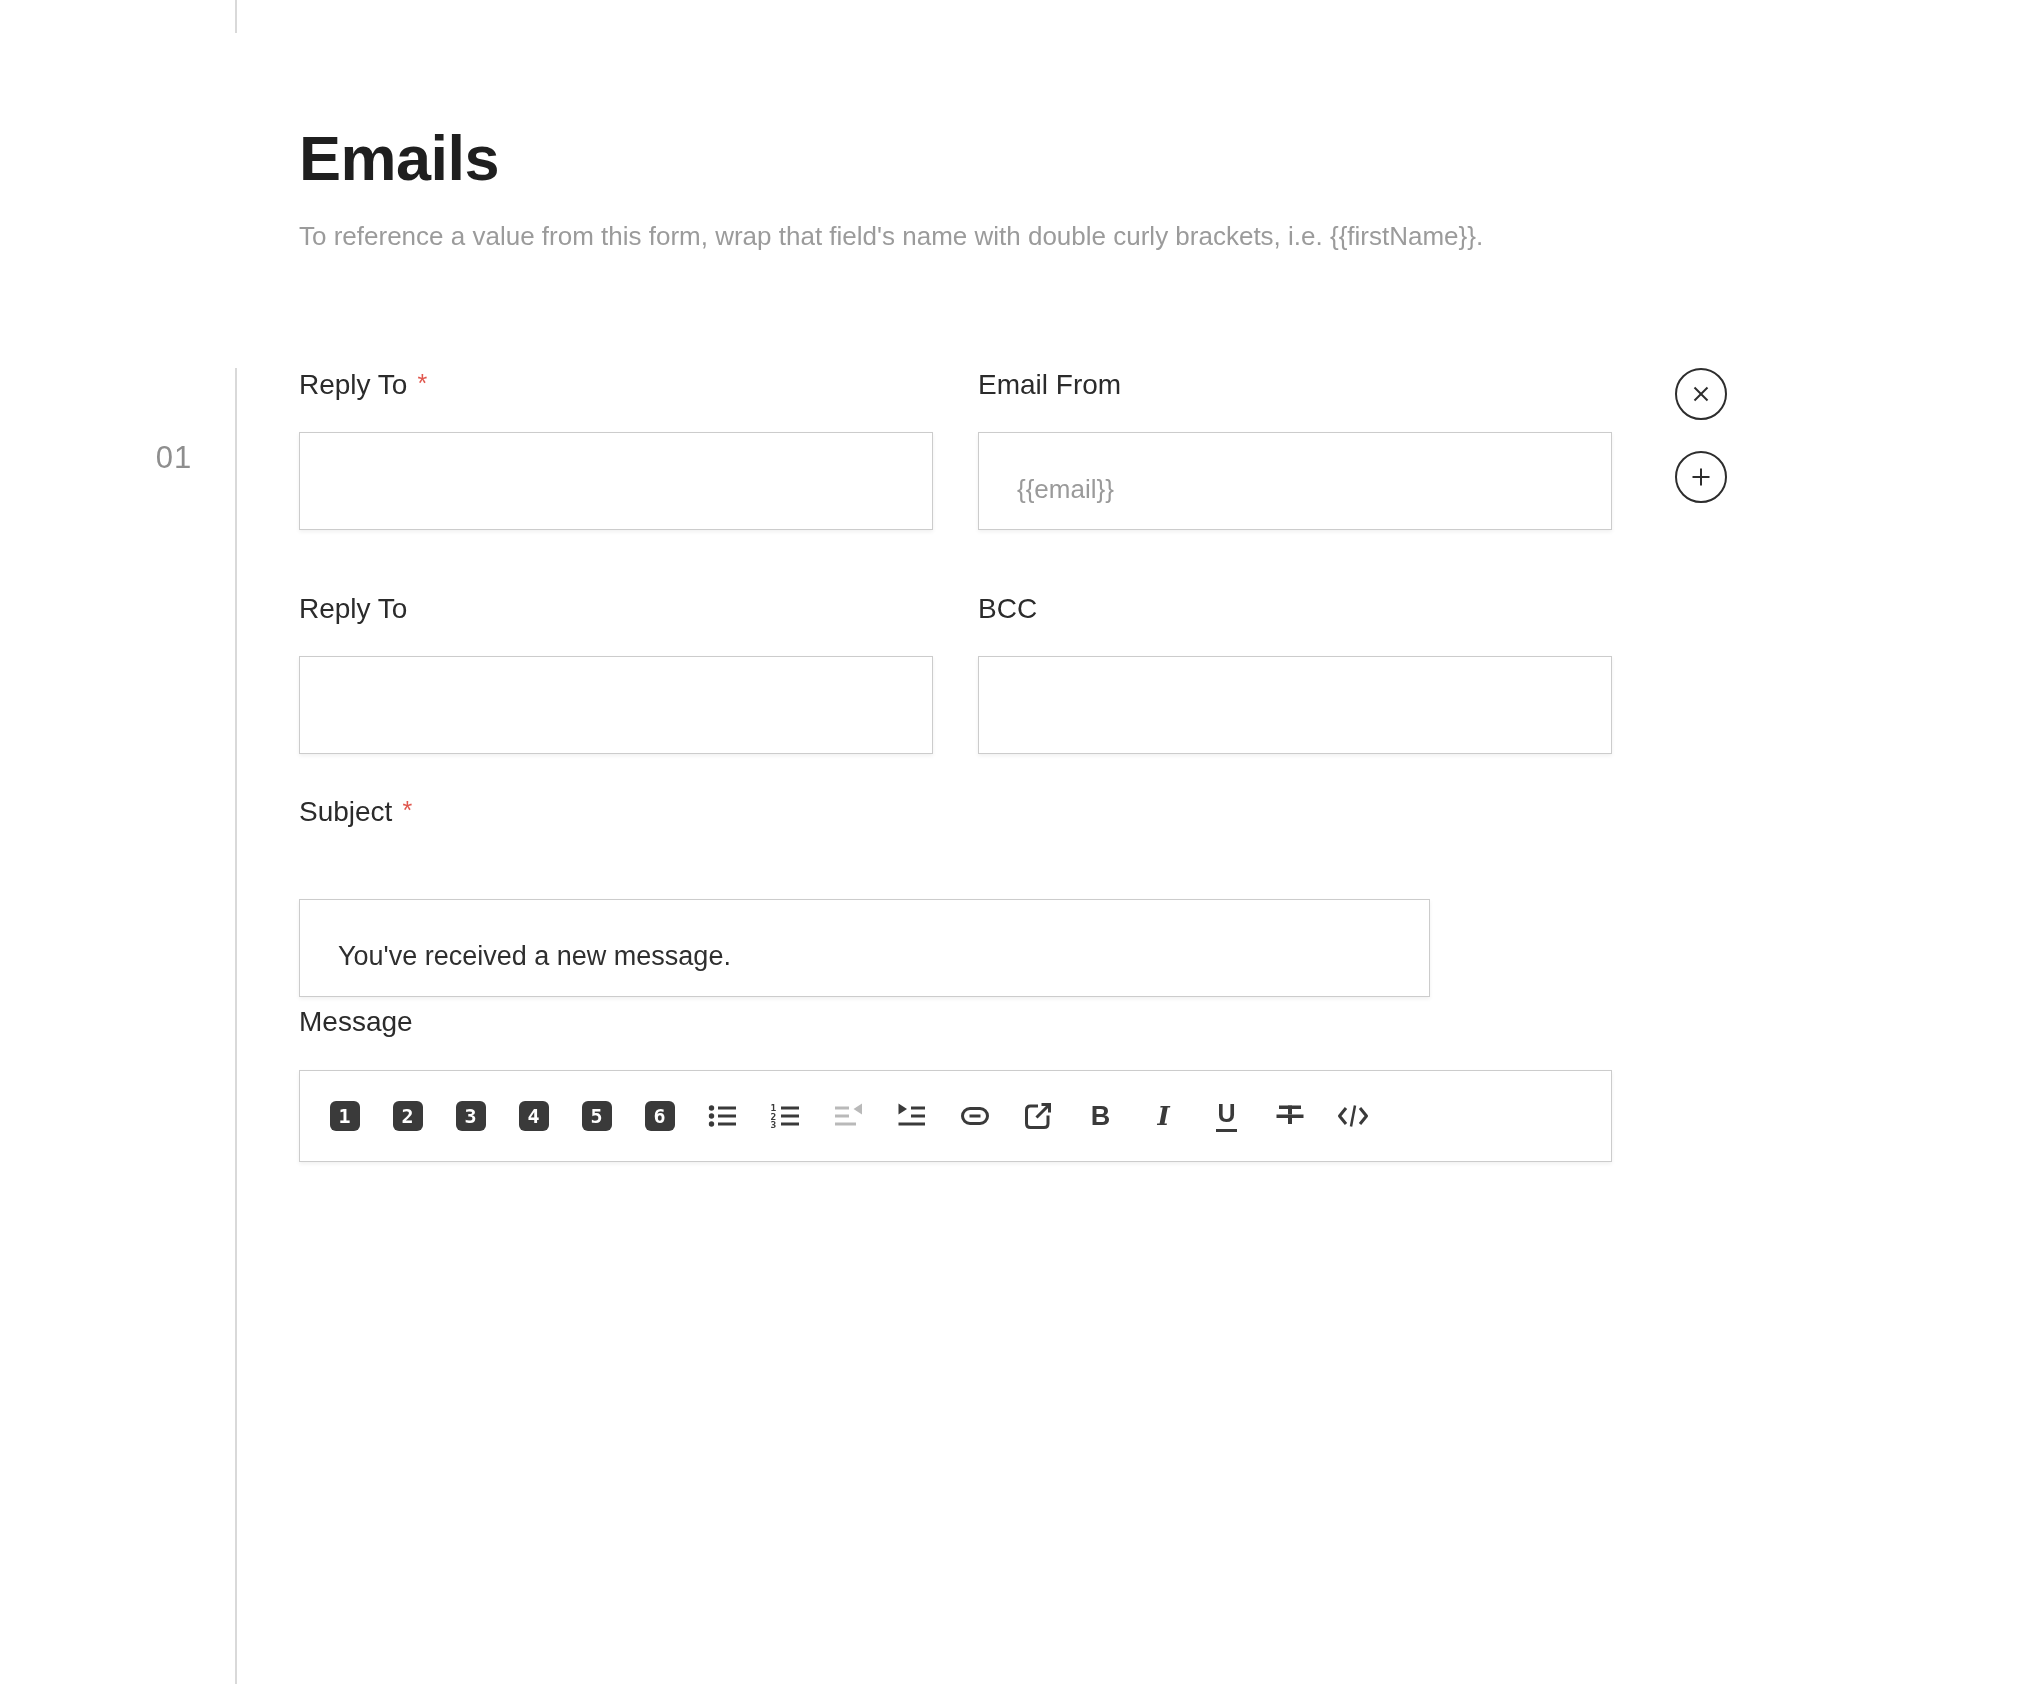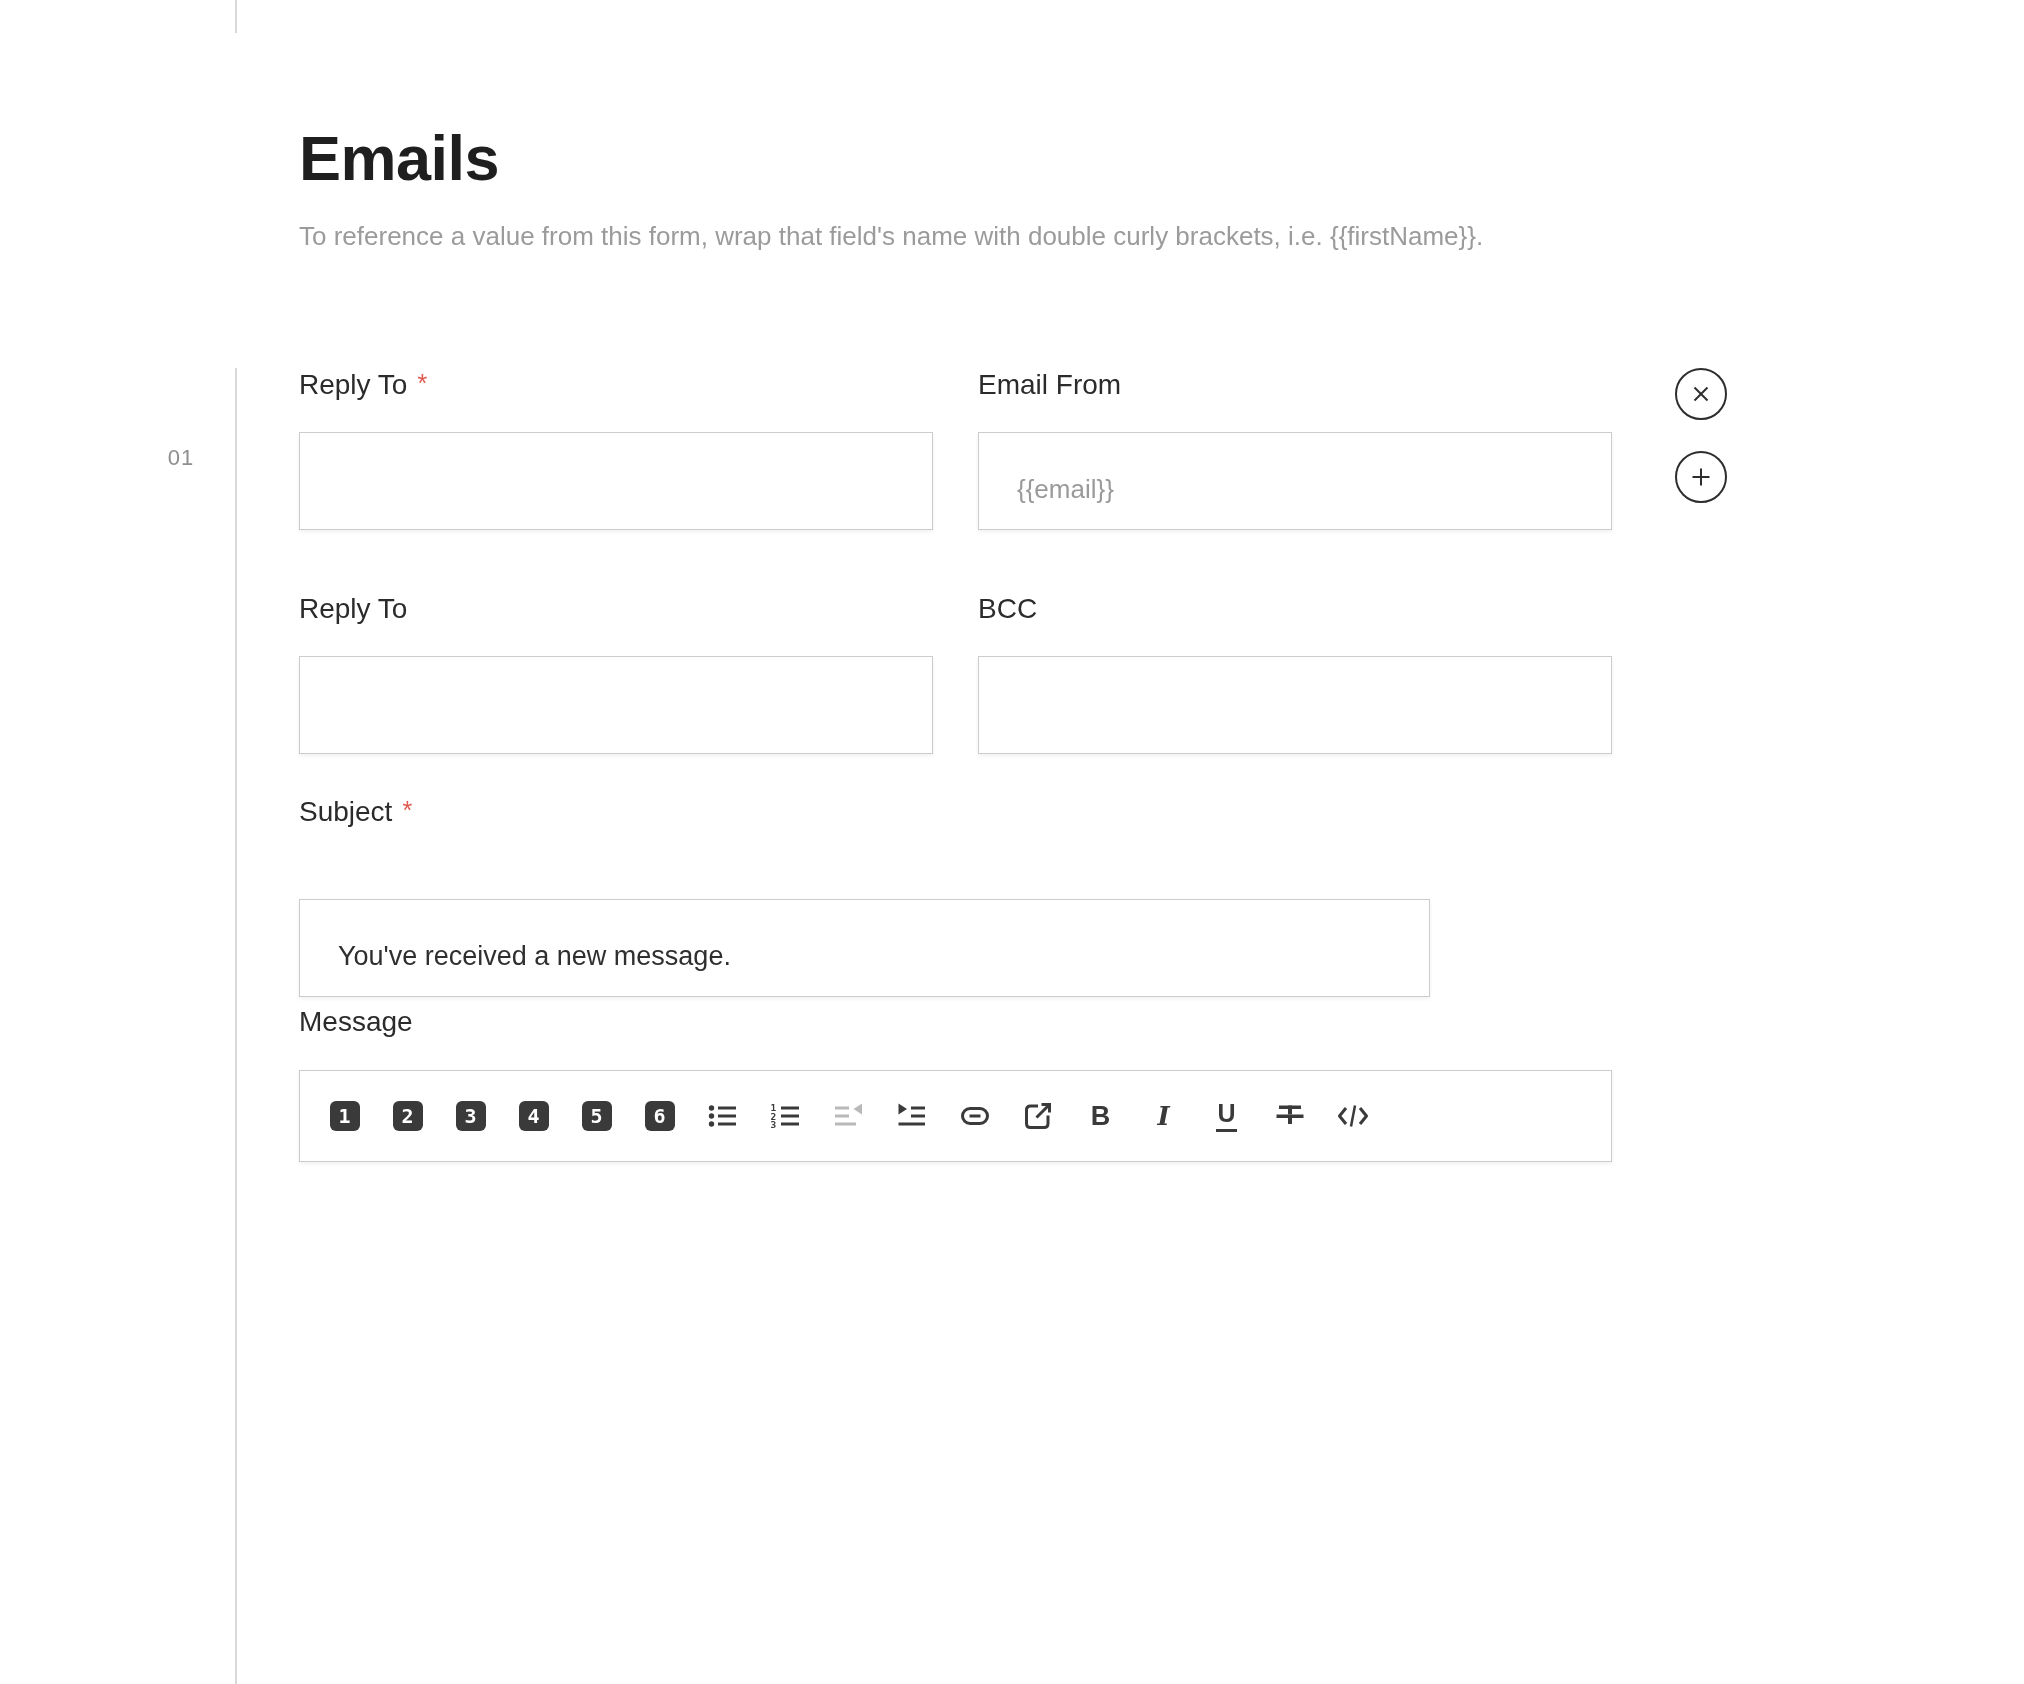--- a/index.html
+++ b/index.html
@@ -5,22 +5,22 @@
   html,body{margin:0;padding:0;background:#fff;}
   *{box-sizing:border-box;}
   #canvas{
     position:relative;width:2024px;height:1684px;background:#ffffff;overflow:hidden;
     font-family:"Liberation Sans", sans-serif;color:#212121;
   }
   .vline{position:absolute;left:235px;width:2px;background:#d9d9d9;}
   .vline-top{top:0;height:33px;}
   .vline-main{top:368px;height:1316px;}
   .index{
-    position:absolute;left:150px;top:442px;width:62px;text-align:center;
-    font-size:22px;line-height:32px;color:#8e8e8e;letter-spacing:1px;
+    position:absolute;left:143px;top:442px;width:62px;text-align:center;
+    font-size:31px;line-height:32px;color:#8e8e8e;letter-spacing:1px;
   }
   .title{
     position:absolute;left:299px;top:128px;margin:0;
     font-size:63px;line-height:60px;font-weight:700;color:#1f1f1f;letter-spacing:-0.5px;
   }
   .desc{position:absolute;left:299px;top:212px;width:1480px;font-size:26px;color:#9b9b9b;}
   .desc div{line-height:48px;}
   .field-label{position:absolute;font-size:28px;line-height:34px;color:#2b2b2b;}
   .lbl-email-to{left:299px;top:368px;}
   .lbl-email-from{left:978px;top:368px;}

